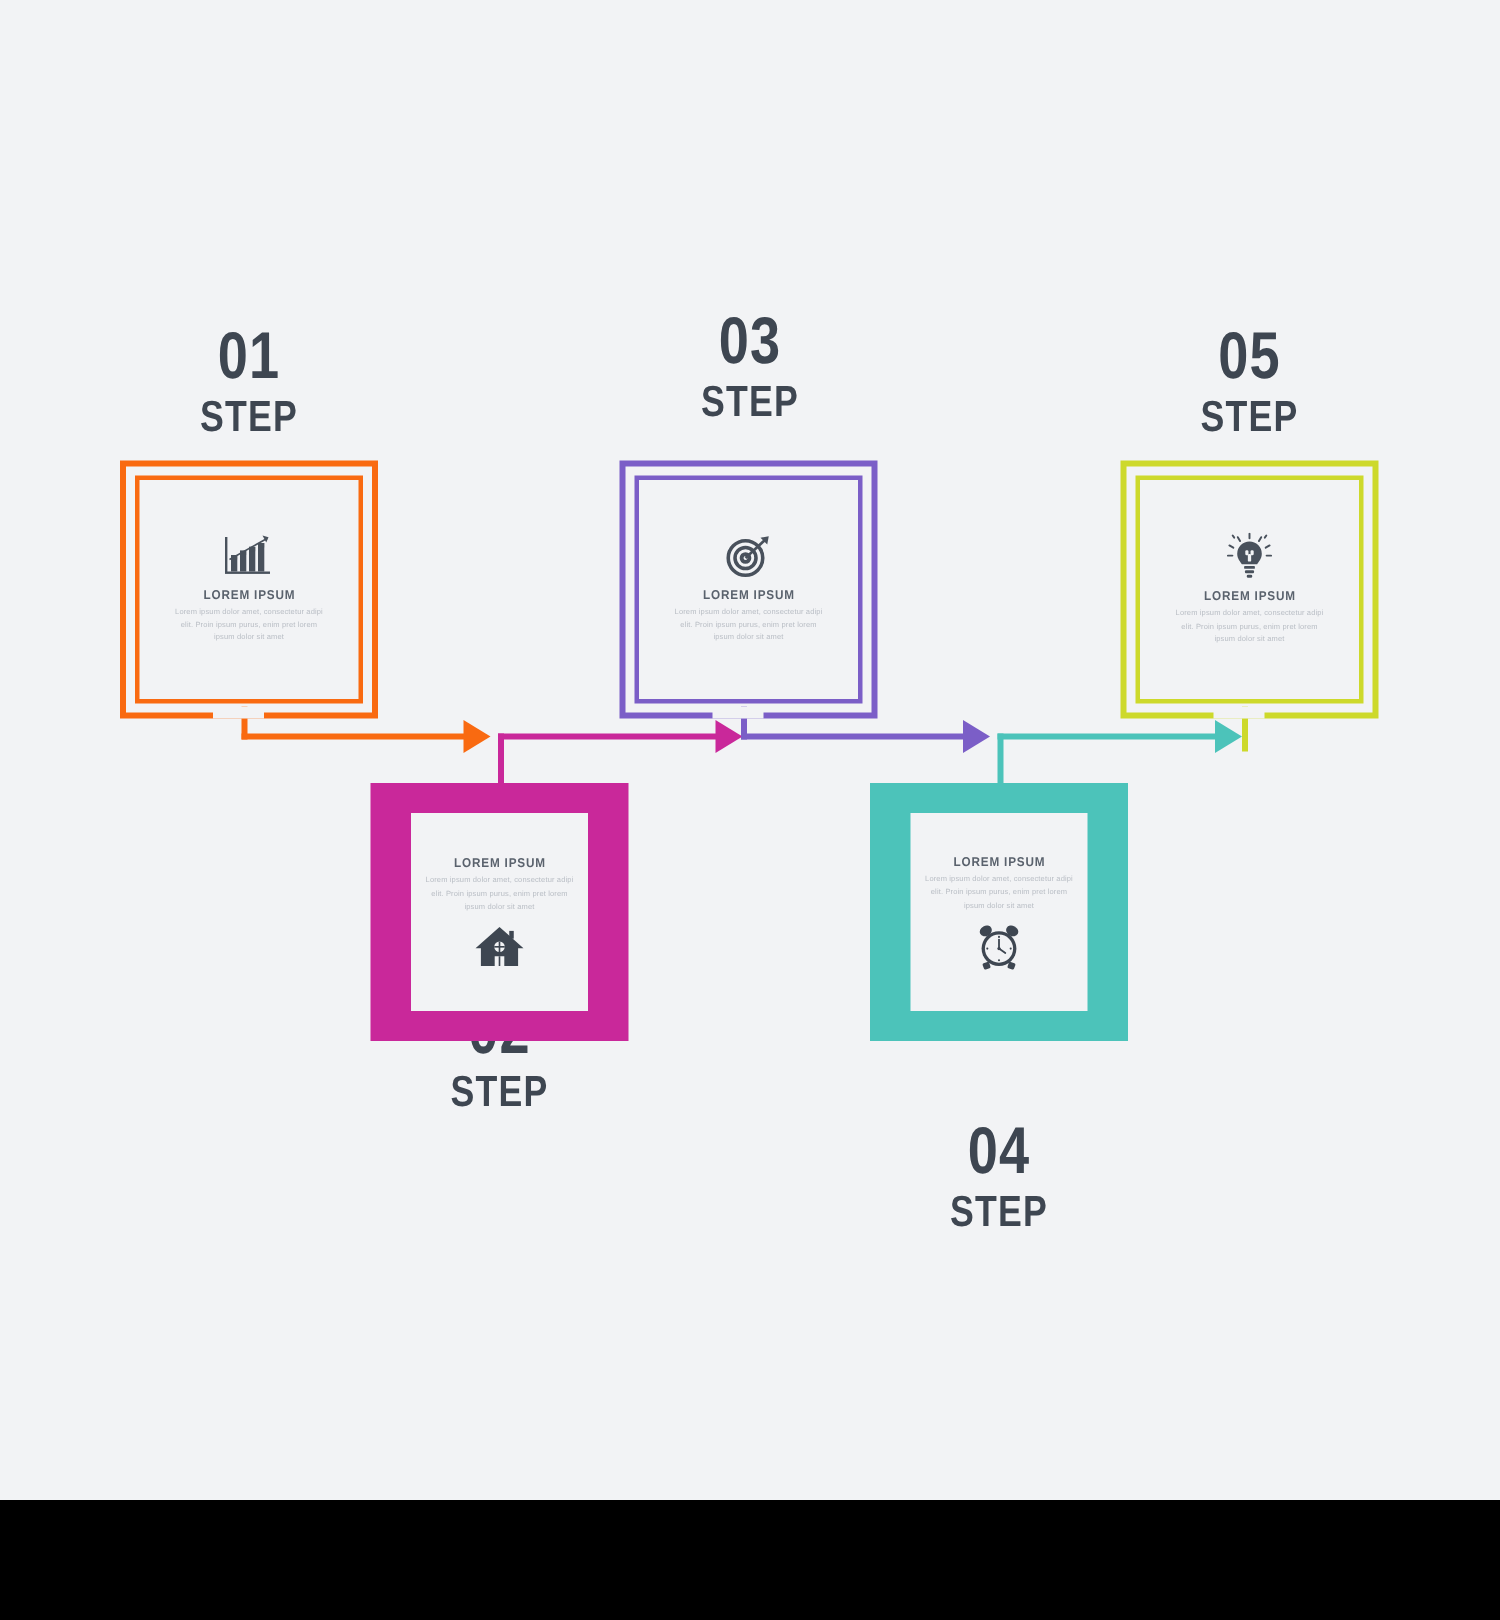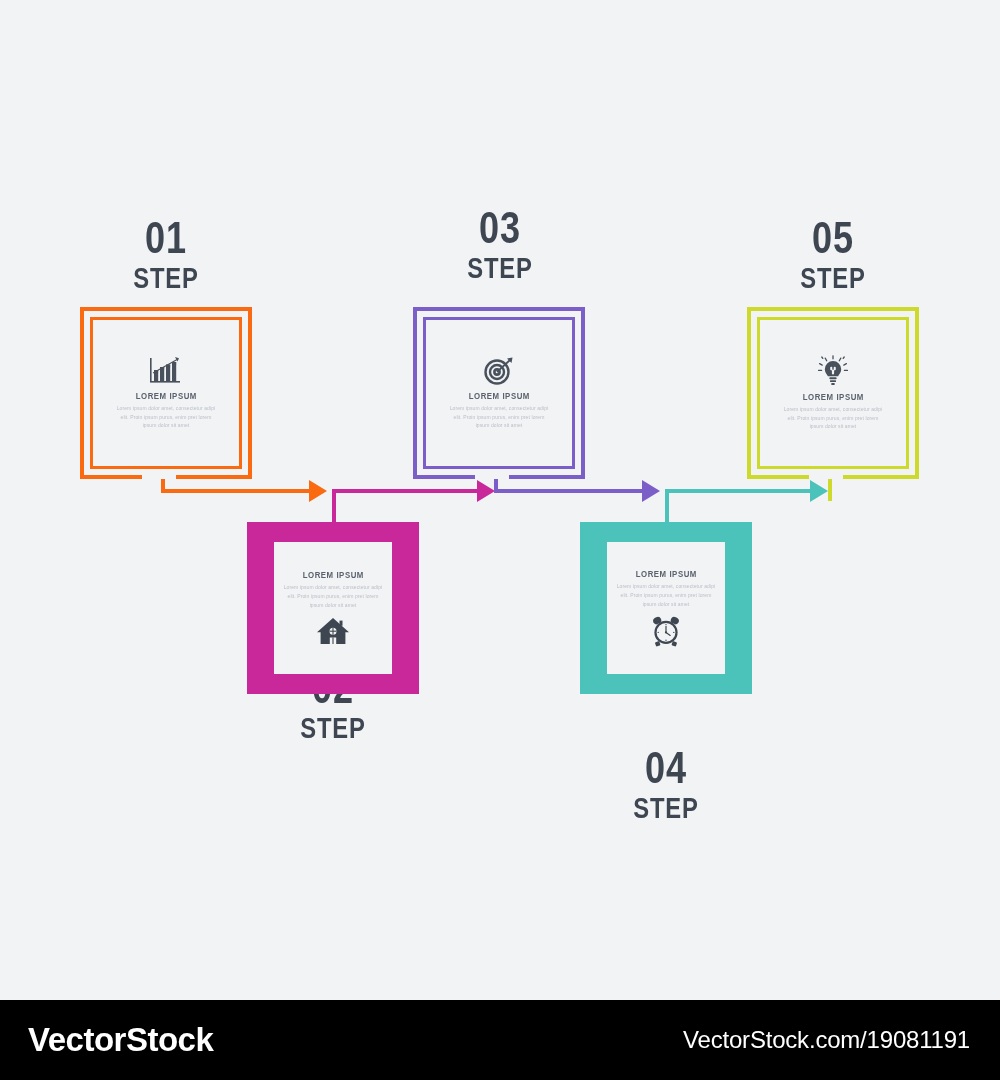--- a/index.html
+++ b/index.html
@@ -293,15 +293,13 @@
               <circle cx="8.2" cy="17.4" r=".7"></circle>
           </g>
         </svg>
       </span>
     </div>
   </div>
 
 </div>
 
 <div class="footer">
-  <div class="wm-logo">VectorStock</div>
-  <div class="wm-url">VectorStock.com/19081191</div>
 </div>
 
 </body></html>

